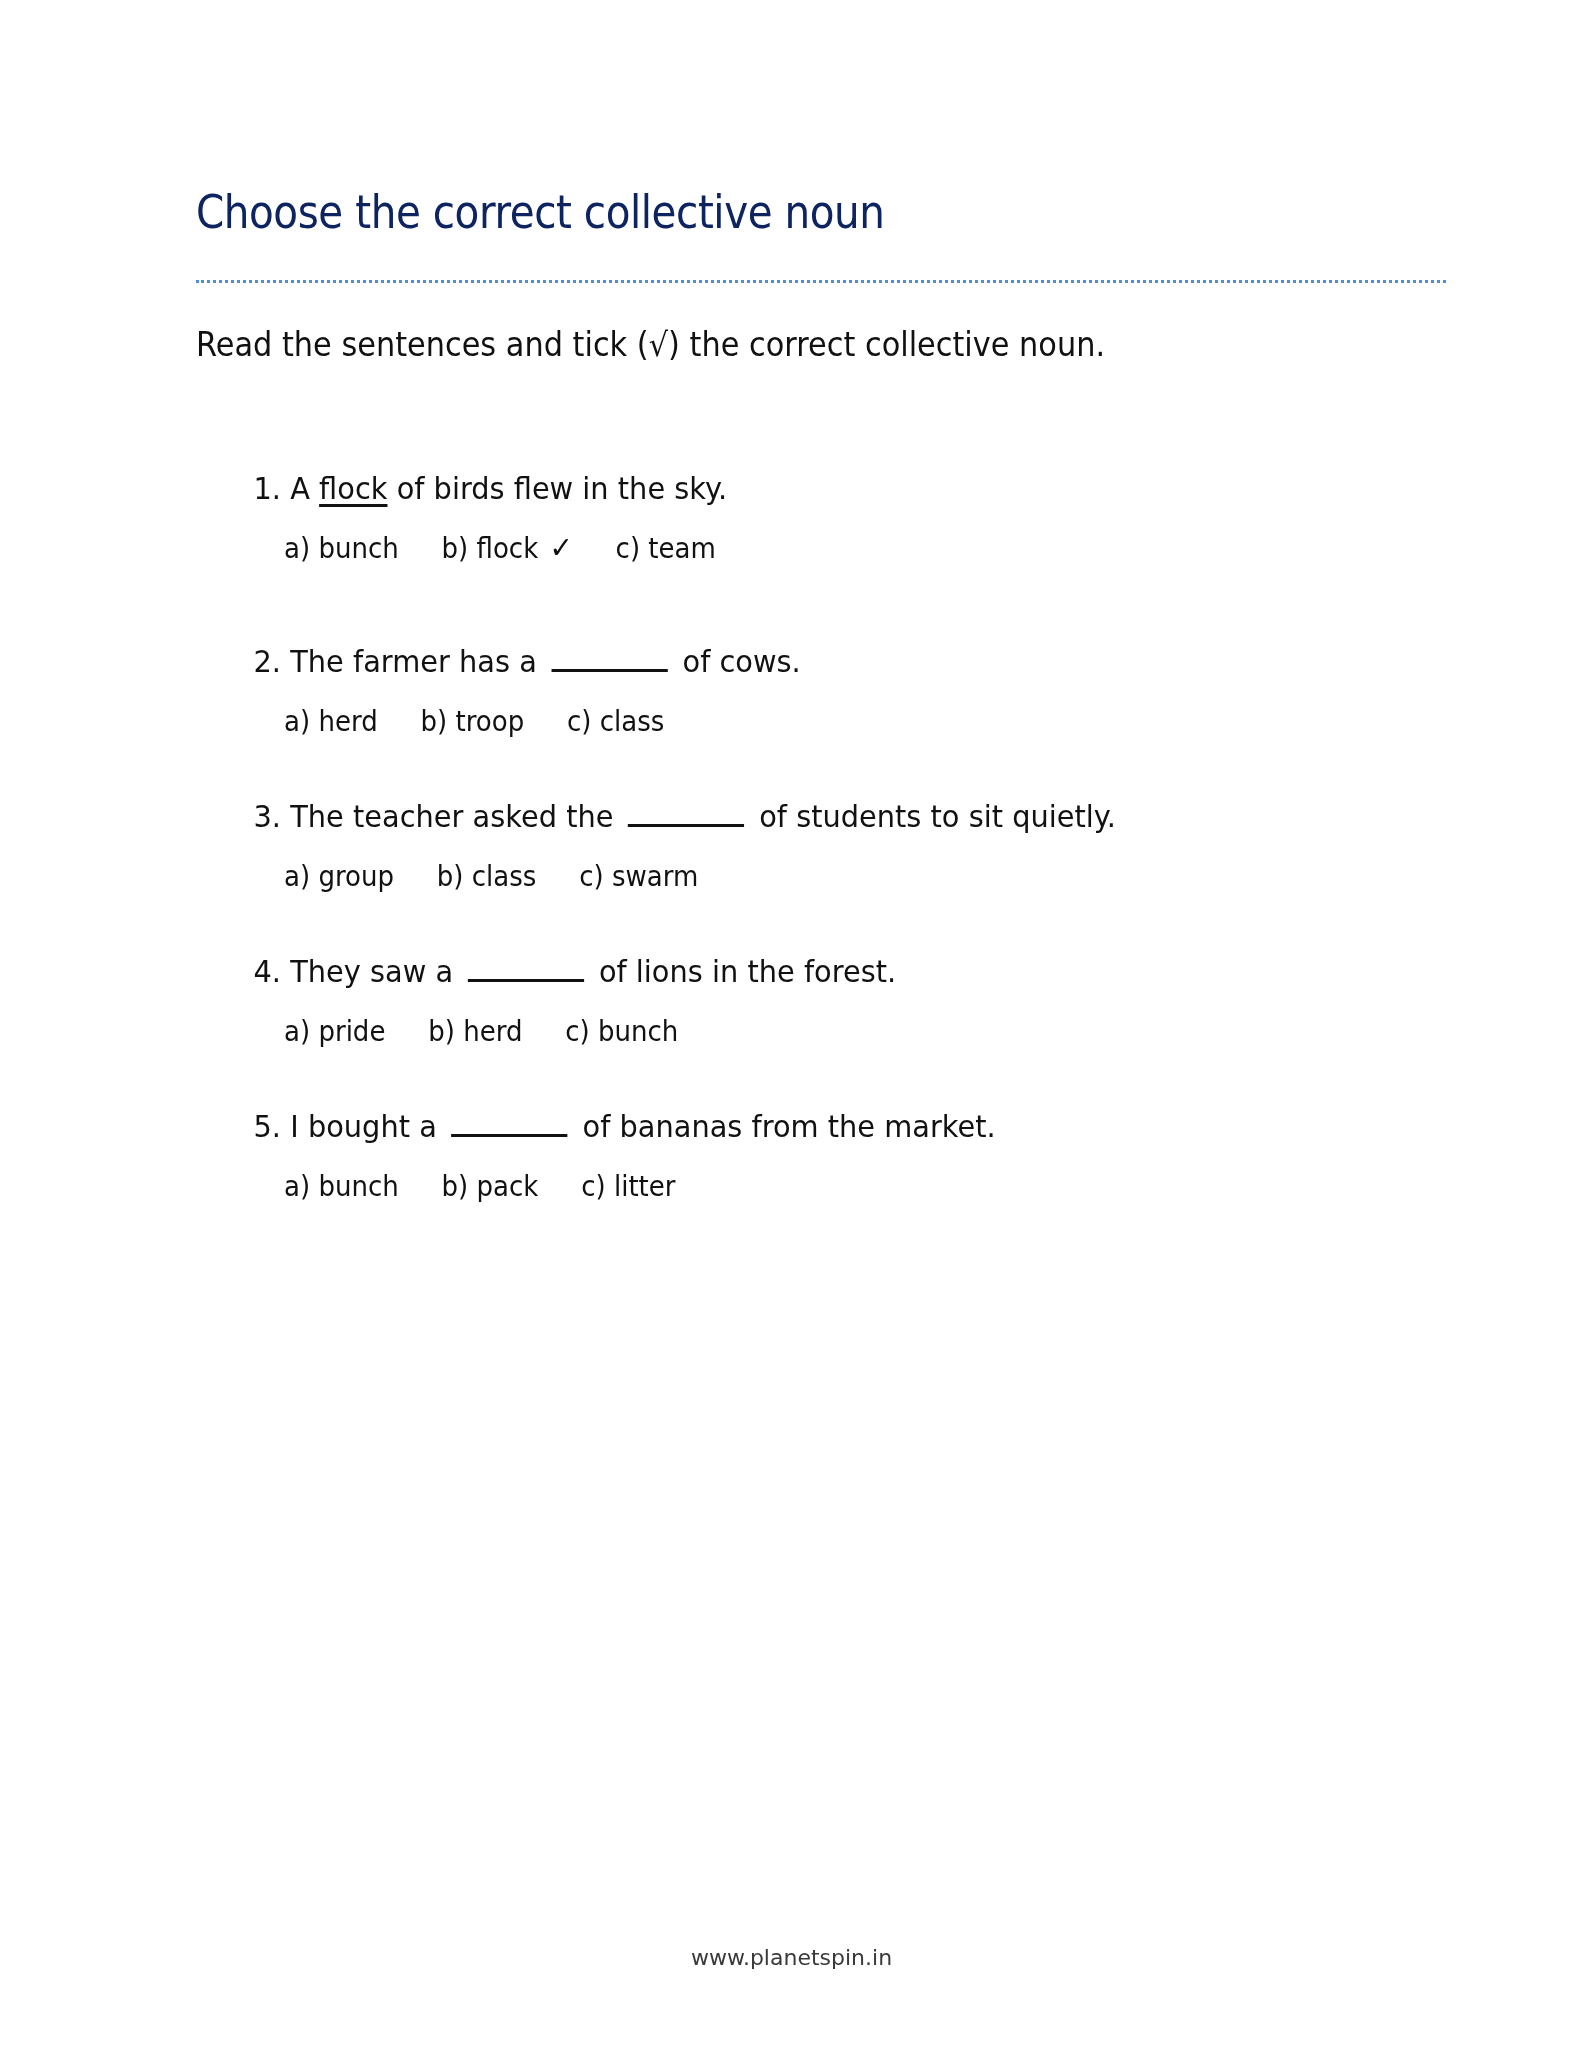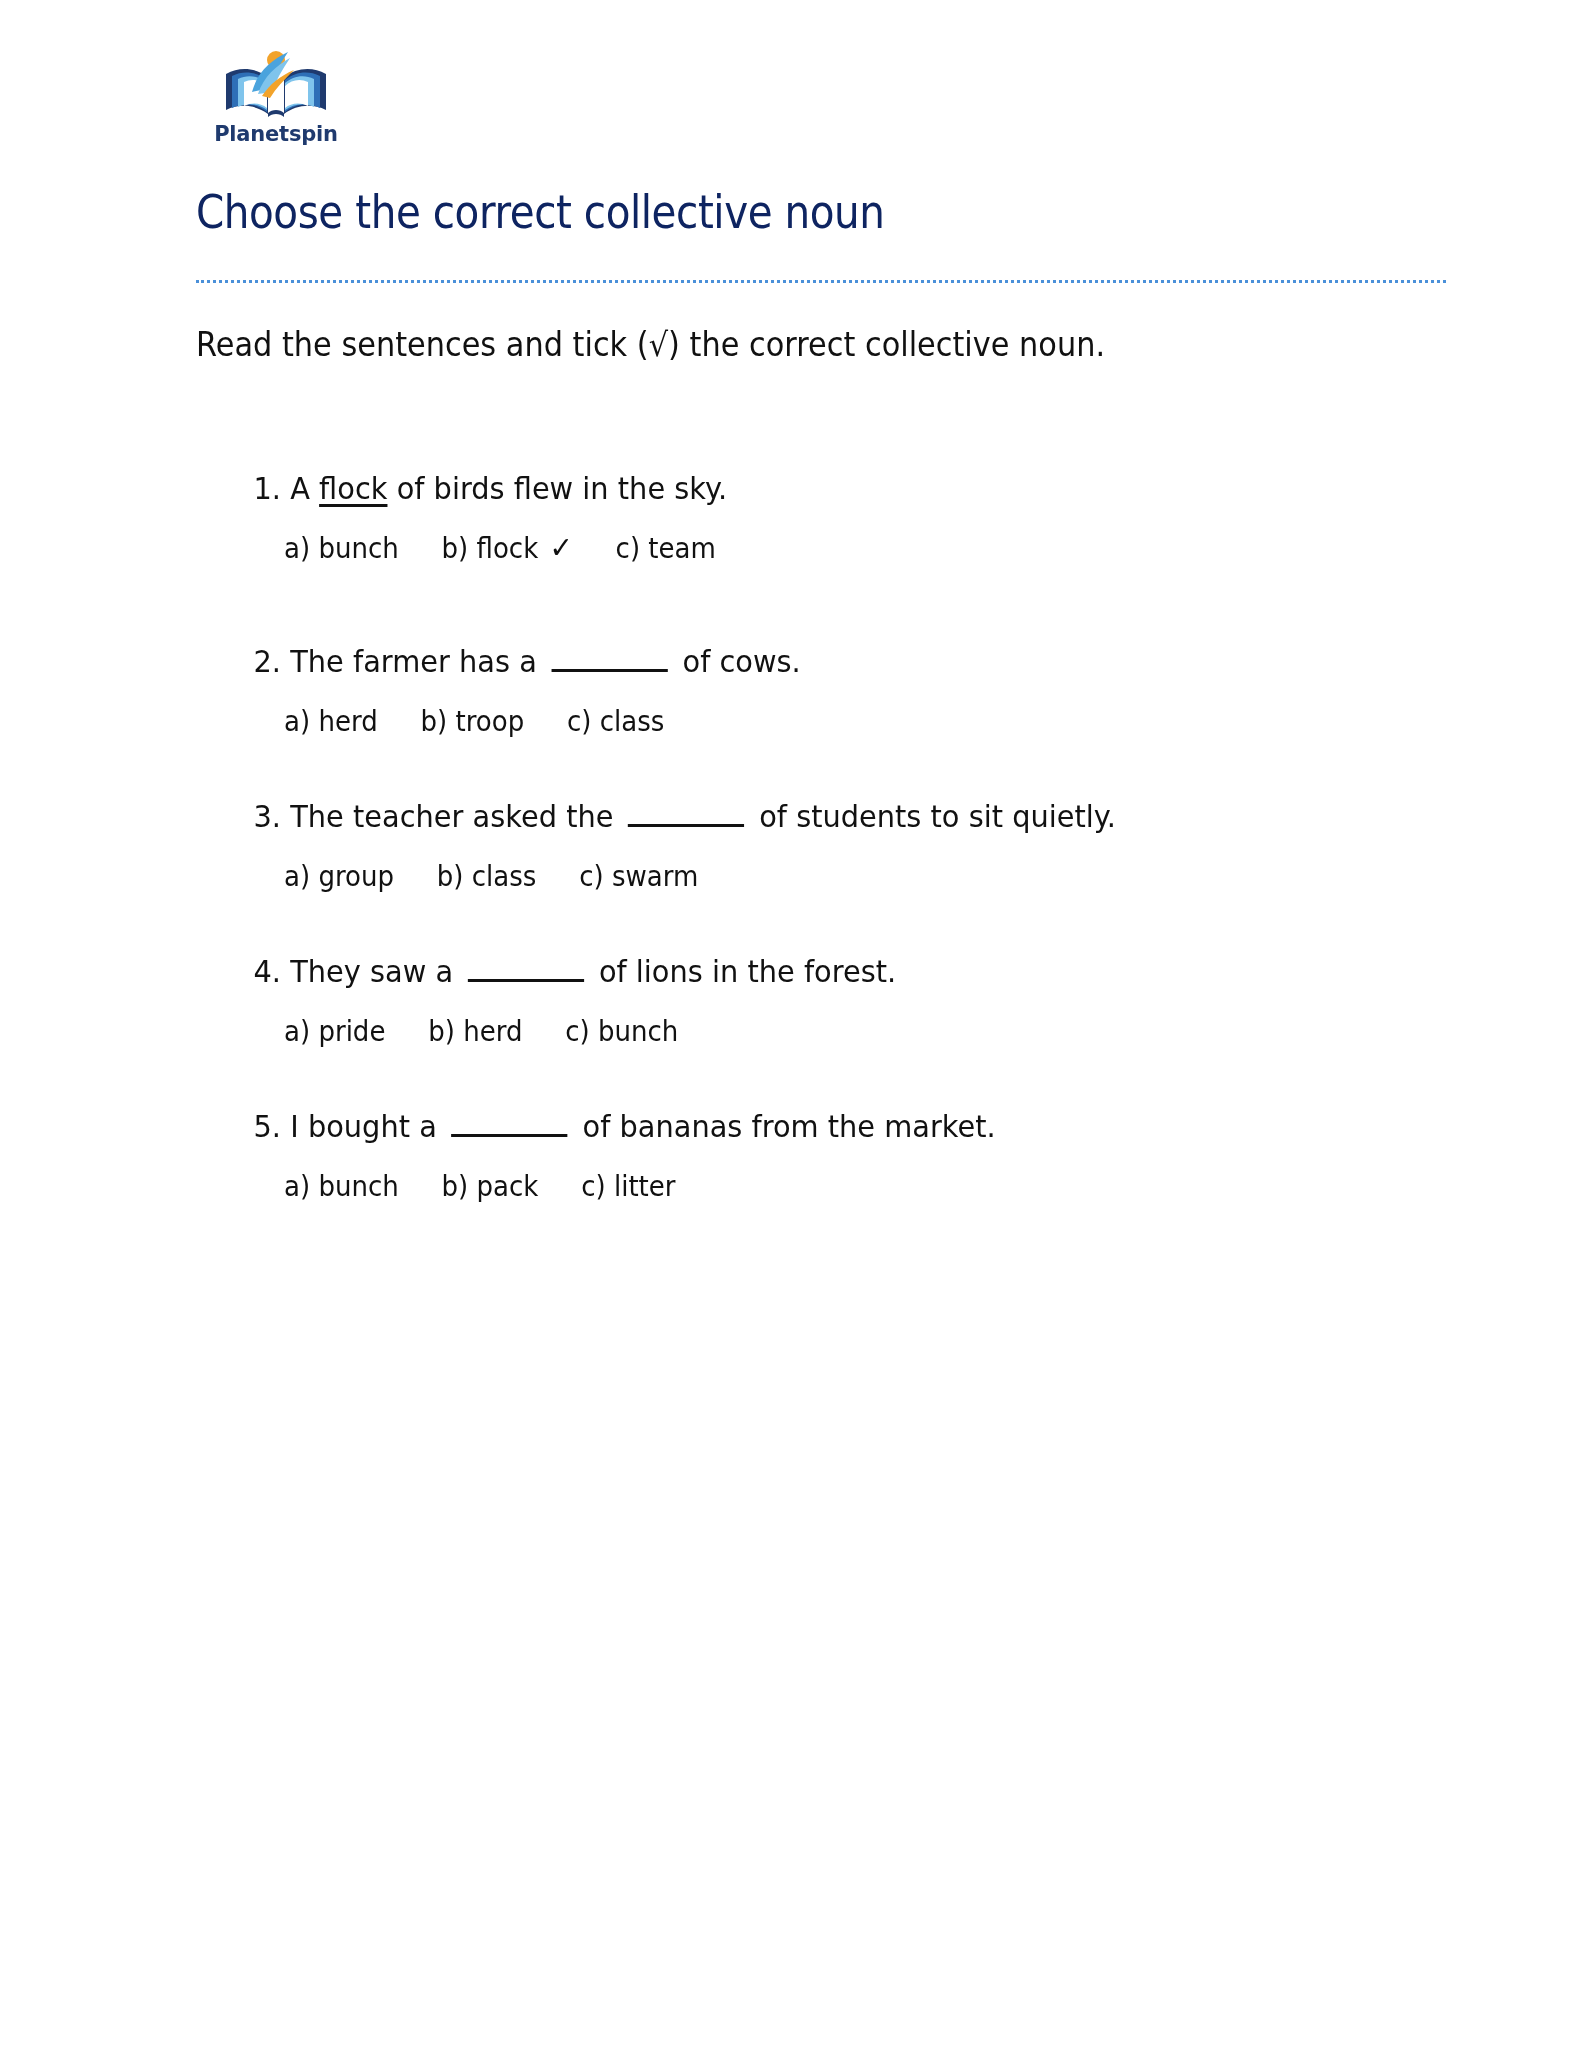--- a/index.html
+++ b/index.html
@@ -159,45 +159,20 @@
     font-family: "DejaVu Sans", sans-serif;
     font-size: 22px;
     color: #3a3a3a;
   }
 </style>
 </head>
 <body>
 
 <div class="page">
 
-  <div class="logo-block">
-    <svg class="logo-mark" viewBox="0 0 108 78">
-
-      <path d="M4 30 C18 22 34 24 46 33 L46 70 C34 61 18 59 4 66 Z" fill="#1f3a6e"></path>
-      <path d="M10 32 C22 26 35 28 45 36 L45 68 C35 60 22 58 10 64 Z" fill="#2e6fb7"></path>
-      <path d="M16 35 C26 30 37 32 45 39 L45 66 C37 60 26 58 16 63 Z" fill="#7fc4ec"></path>
-      <path d="M22 38 C30 34 39 36 45 42 L45 64 C39 59 30 58 22 62 Z" fill="#ffffff"></path>
-
-      <path d="M104 30 C90 22 74 24 62 33 L62 70 C74 61 90 59 104 66 Z" fill="#1f3a6e"></path>
-      <path d="M98 32 C86 26 73 28 63 36 L63 68 C73 60 86 58 98 64 Z" fill="#2e6fb7"></path>
-      <path d="M92 35 C82 30 71 32 63 39 L63 66 C71 60 82 58 92 63 Z" fill="#7fc4ec"></path>
-      <path d="M86 38 C78 34 69 36 63 42 L63 64 C69 59 78 58 86 62 Z" fill="#ffffff"></path>
-
-      <path d="M46 33 C50 29 58 29 62 33 L62 70 C58 66 50 66 46 70 Z" fill="#ffffff"></path>
-      <path d="M46 69 C50 65 58 65 62 69 L62 73 C58 69 50 69 46 73 Z" fill="#1f3a6e"></path>
-
-      <circle cx="54" cy="16" r="9" fill="#f2a32b"></circle>
-
-      <path d="M30 48 C36 26 50 16 66 8 C58 20 52 30 48 44 Z" fill="#4aa3dd"></path>
-      <path d="M36 50 C42 32 54 22 68 14 C60 26 54 36 50 48 Z" fill="#7fc4ec"></path>
-
-      <path d="M40 52 C48 40 58 32 72 26 C62 36 54 44 48 54 Z" fill="#f2a32b"></path>
-    </svg>
-    <span class="logo-word">Planetspin</span>
-  </div>
 
   <div class="title">Choose the correct collective noun</div>
   <div class="divider"></div>
 
   <div class="instruction">Read the sentences and tick (√) the correct collective noun.</div>
 
   <div class="questions">
       <div class="q-item q-gap-lg">
         <div class="q-line">
           <span class="q-num">1.</span>
@@ -279,13 +254,14 @@
           <span class="opt">
             <span>b) pack</span>
           </span>
           <span class="opt">
             <span>c) litter</span>
           </span>
         </div>
       </div>
     </div>
 
+  <div class="footer">www.planetspin.in</div>
 </div>
 
 </body></html>

